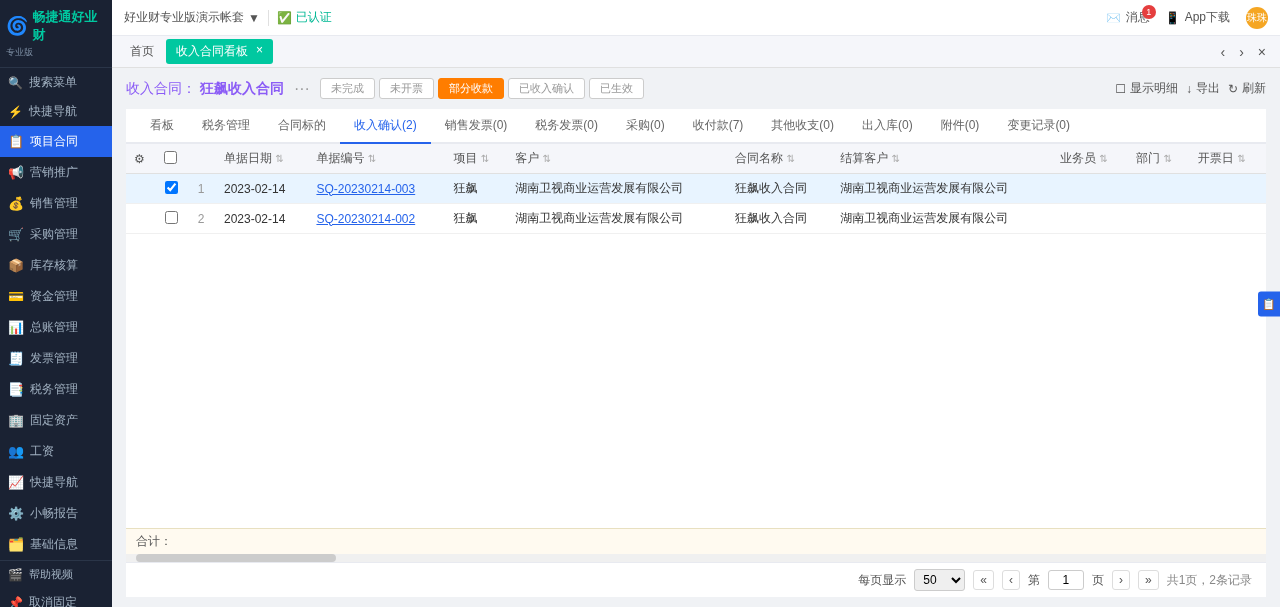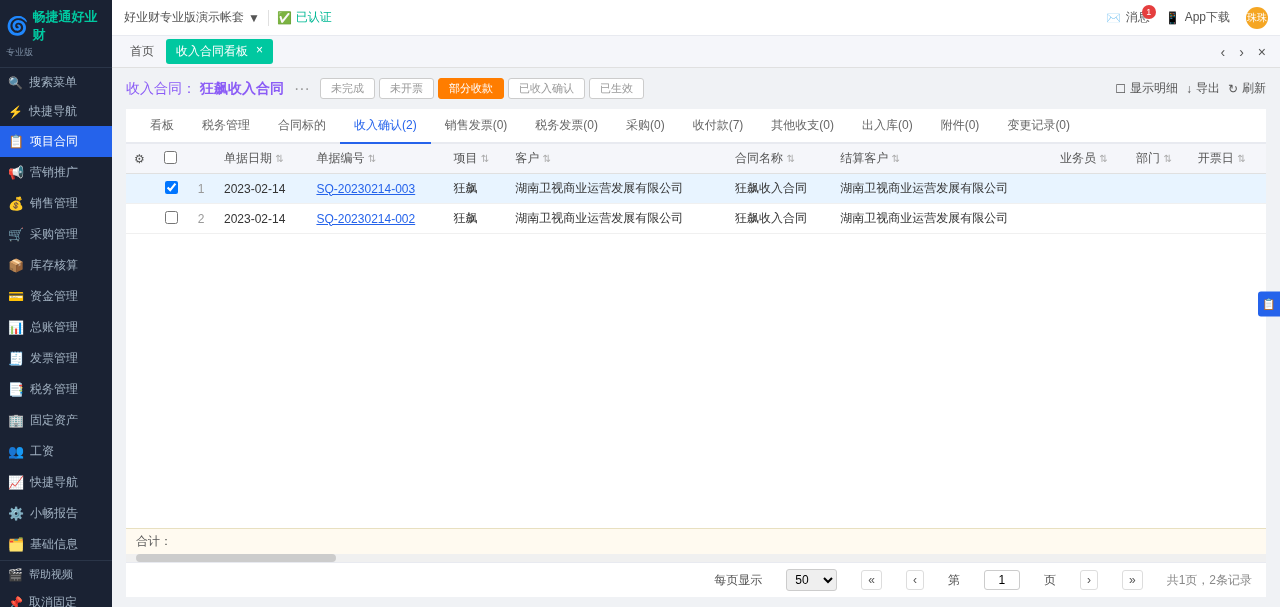--- a/index.html
+++ b/index.html
@@ -72,21 +72,21 @@
     tbody td { padding: 6px 8px; color: #333; white-space: nowrap; }
     .row-num { color: #999; text-align: center; }
     .link-text { color: #2563eb; cursor: pointer; text-decoration: underline; }
     .gear-col { width: 30px; text-align: center; }
     .checkbox-col { width: 30px; text-align: center; }
 
     
     .table-footer { background: #fffaf0; border-top: 1px solid #e8e0c0; padding: 4px 10px; font-size: 12px; color: #555; display: flex; flex-shrink: 0; }
 
     
-    .pagination { background: #fff; border-top: 1px solid #e8eaf0; padding: 6px 14px; display: flex; align-items: center; justify-content: flex-end; gap: 24px; font-size: 12px; color: #555; flex-shrink: 0; }
+    .pagination { background: #fff; border-top: 1px solid #e8eaf0; padding: 6px 14px; display: flex; align-items: center; justify-content: flex-end; gap: 8px; font-size: 12px; color: #555; flex-shrink: 0; }
     .pagination-label { color: #555; }
     .pagination-select { border: 1px solid #ccc; border-radius: 3px; padding: 2px 4px; font-size: 12px; }
     .pagination-btn { background: none; border: 1px solid #ddd; border-radius: 3px; padding: 2px 6px; cursor: pointer; color: #555; font-size: 12px; }
     .pagination-btn:disabled { color: #ccc; cursor: not-allowed; }
     .pagination-page { border: 1px solid #ccc; border-radius: 3px; padding: 2px 6px; font-size: 12px; width: 36px; text-align: center; }
     .pagination-info { color: #888; }
 
     
     .table-scroll-bar { height: 8px; background: #f0f0f0; position: relative; overflow: hidden; flex-shrink: 0; }
     .table-scroll-thumb { height: 8px; background: #ccc; border-radius: 4px; width: 200px; position: absolute; left: 10px; }

